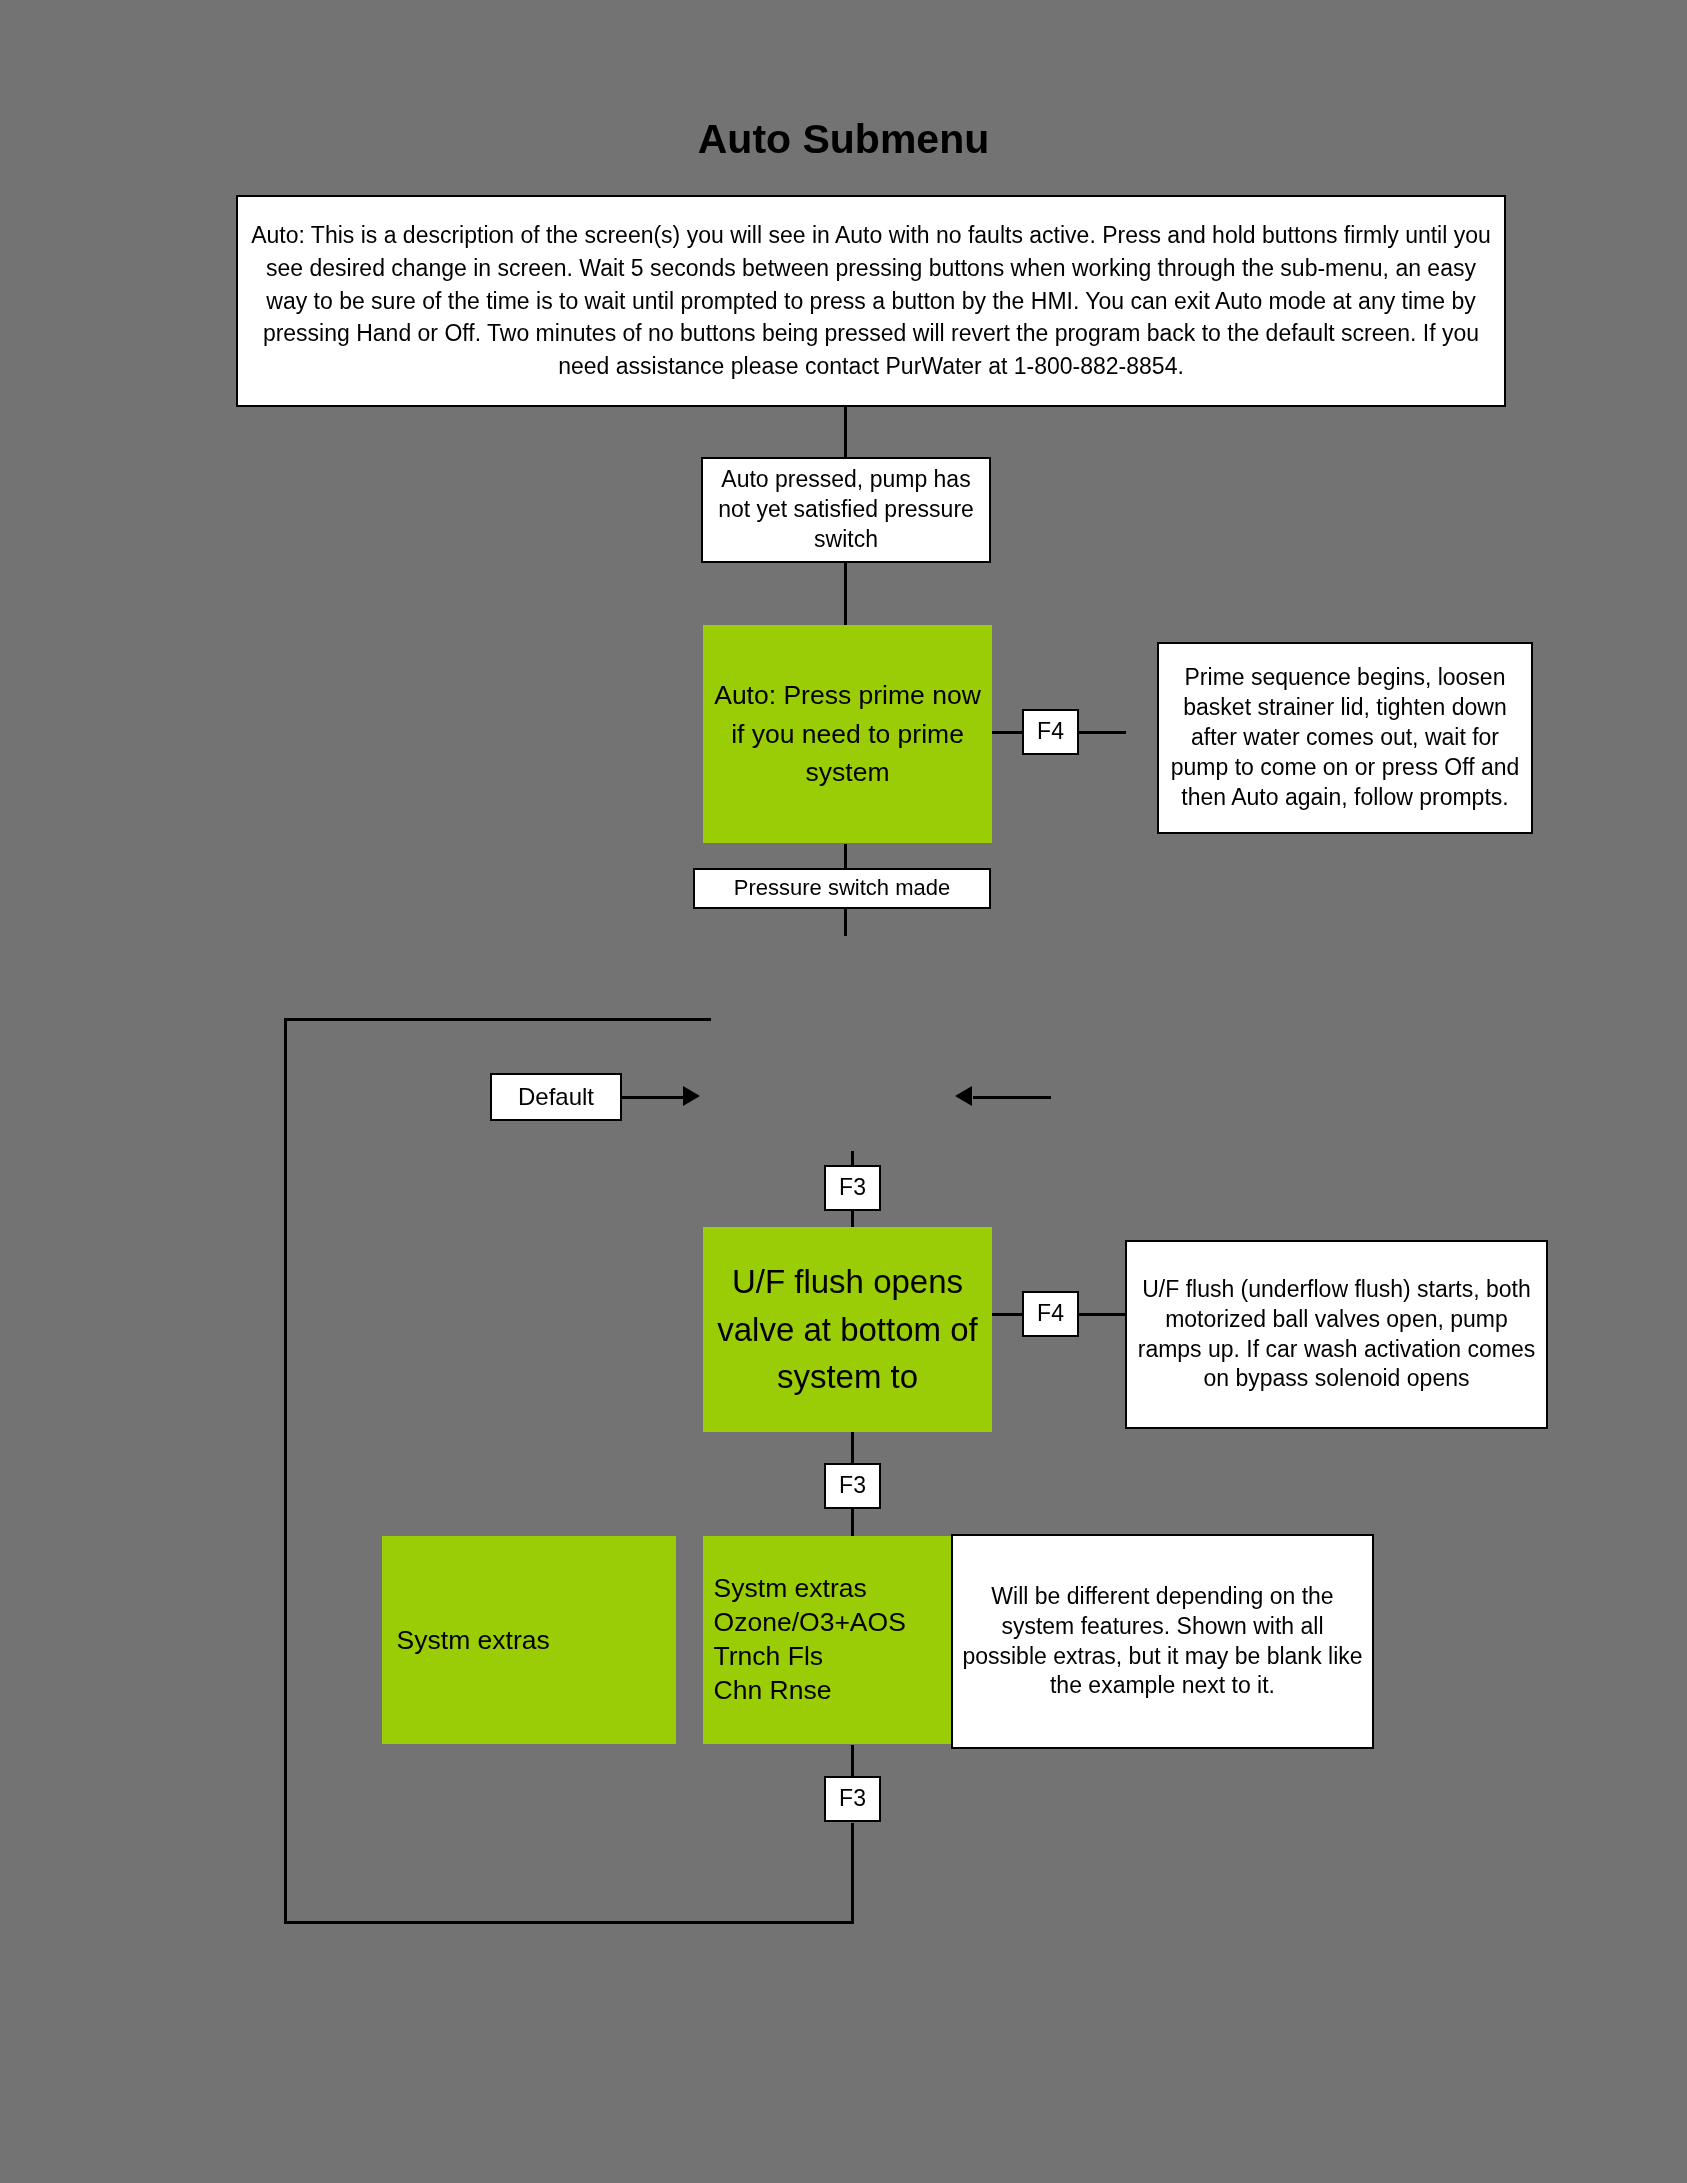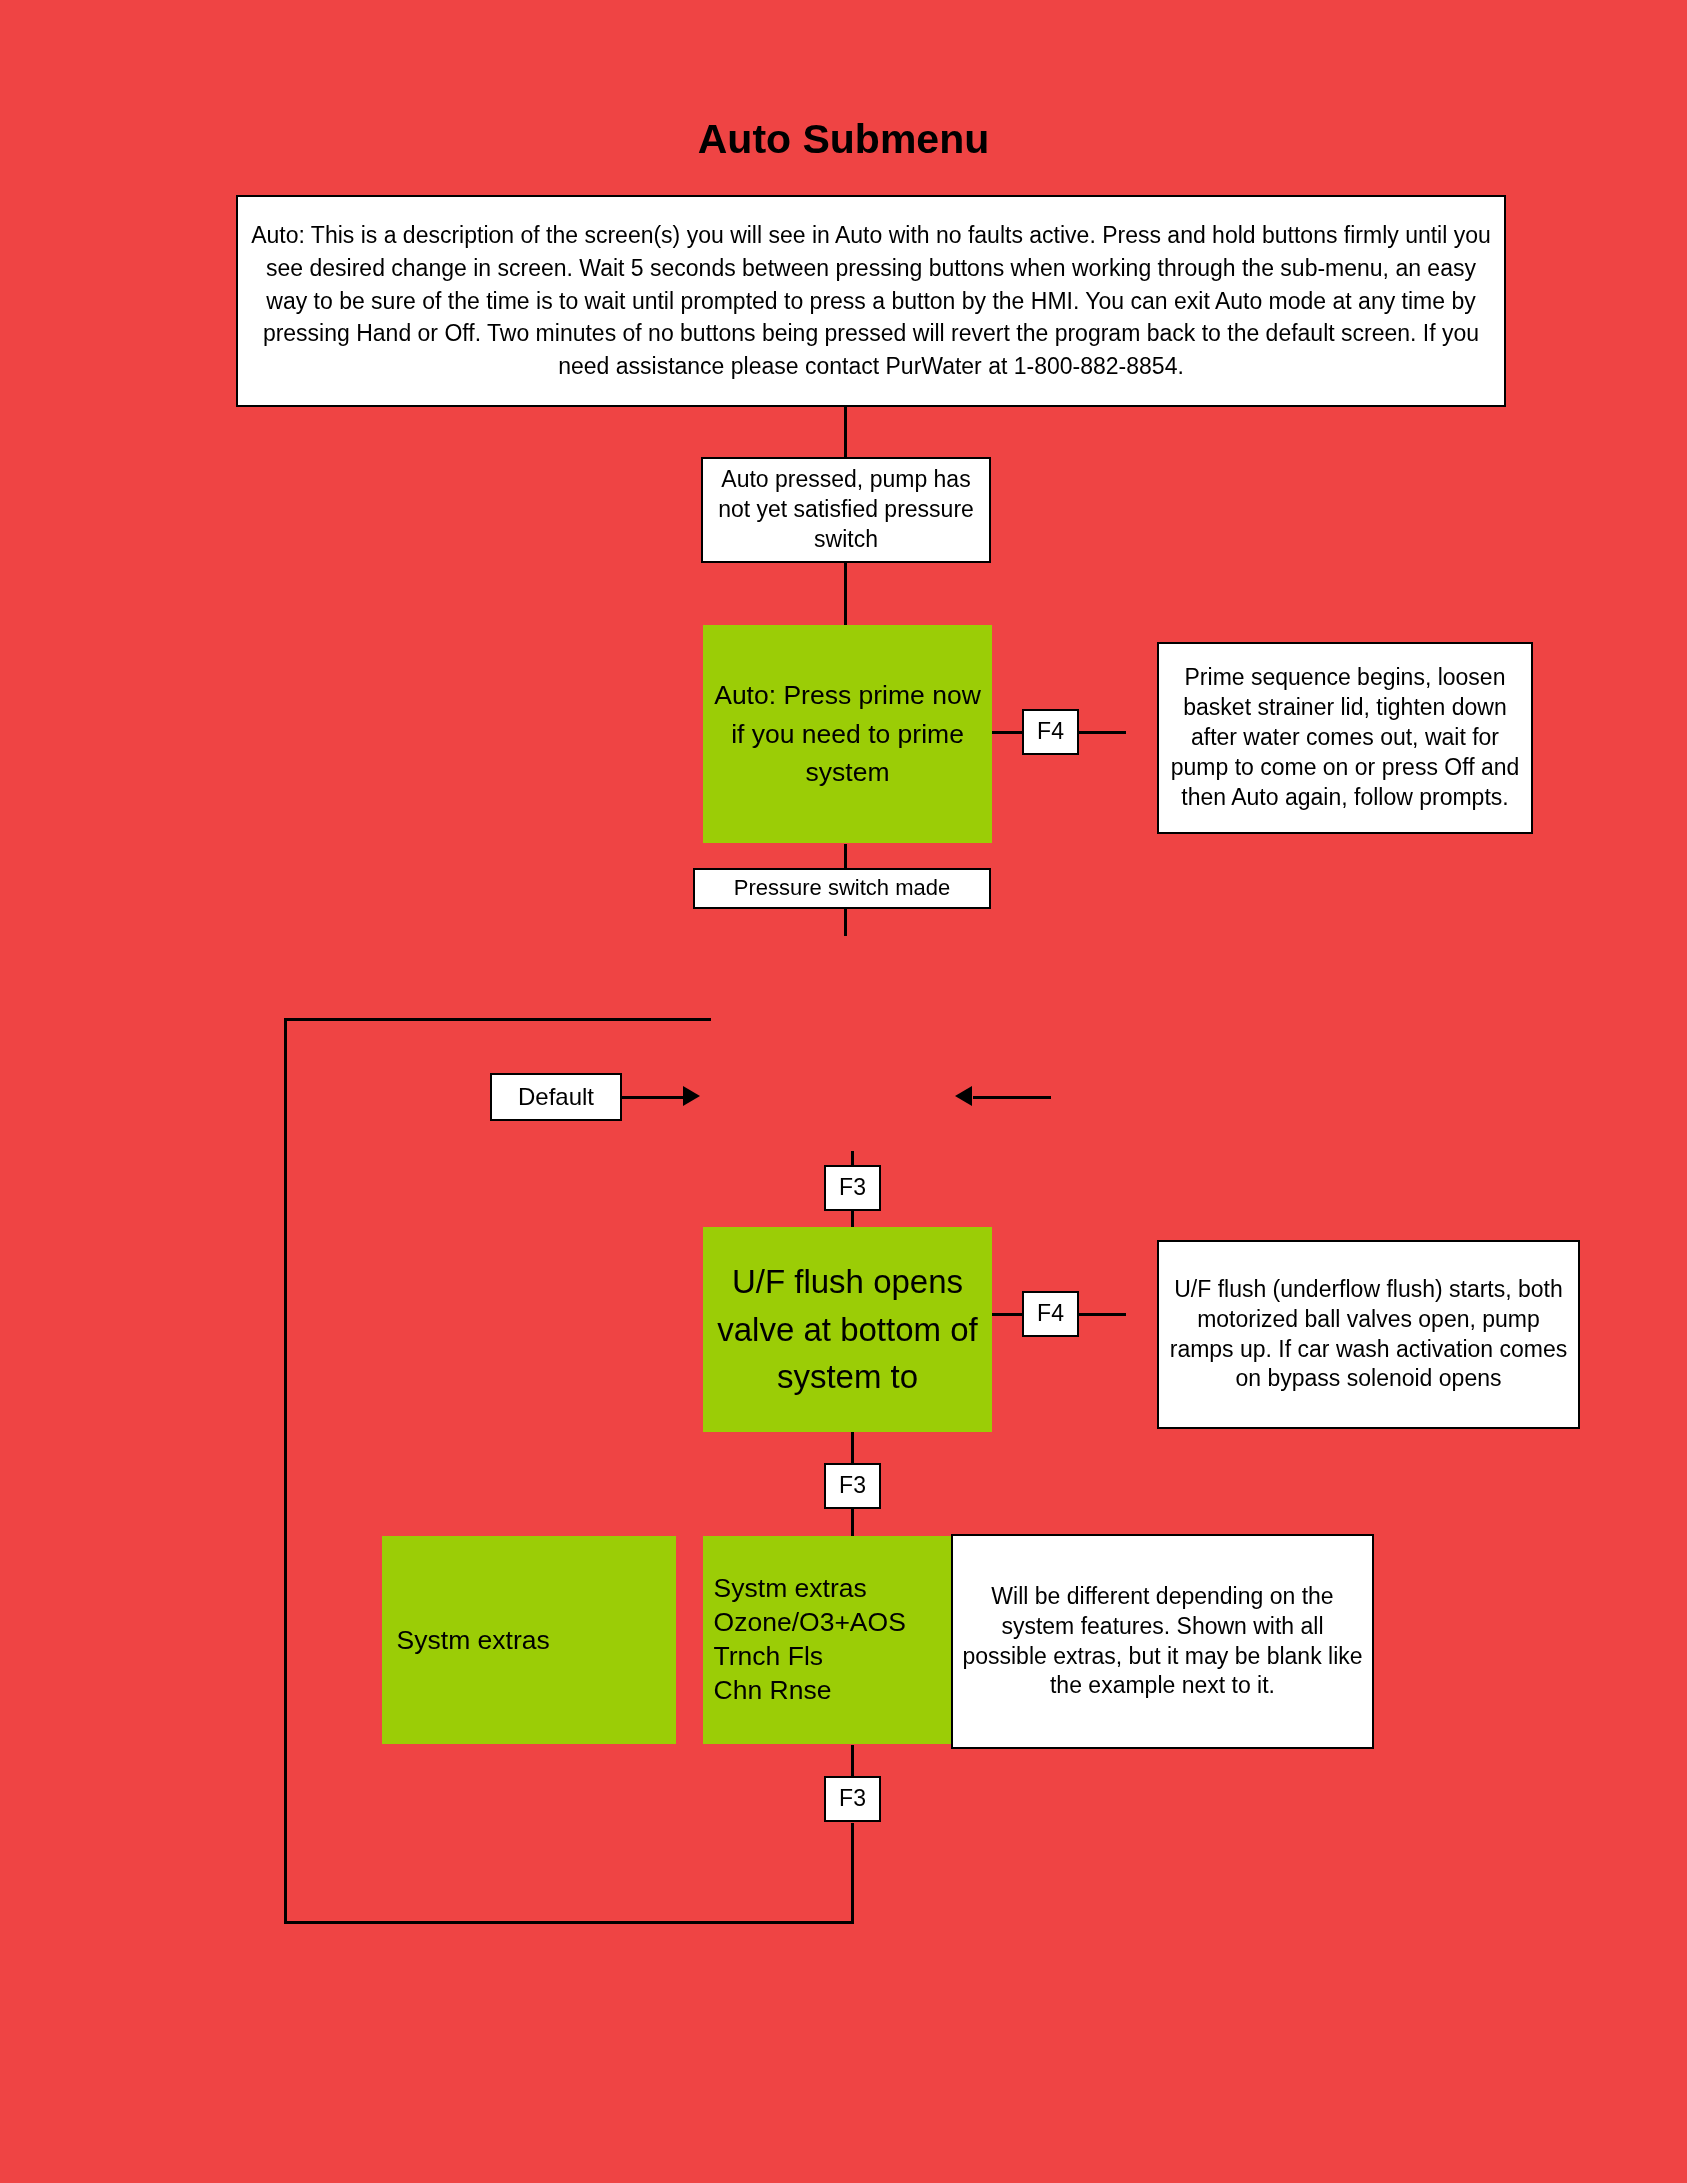--- a/index.html
+++ b/index.html
@@ -8,21 +8,21 @@
     background: #ffffff;
   }
   body {
     font-family: "Liberation Sans", sans-serif;
     color: #000000;
   }
   #page {
     position: relative;
     width: 1687px;
     height: 2183px;
-    background: #ef4444;
+    background: #737373;
     overflow: hidden;
   }
 
   
   #page-title {
     position: absolute;
     left: 0;
     top: 116px;
     width: 1687px;
     text-align: center;
@@ -147,21 +147,20 @@
     font-size: 33px;
     line-height: 1.45;
   }
 
   #uf-note {
     left: 1125px;
     top: 1240px;
     width: 423px;
     height: 189px;
     font-size: 23px;
-    margin-left: 32px;
   }
 
   #f4-uf {
     left: 1022px;
     top: 1291px;
     width: 57px;
     height: 46px;
     font-size: 23px;
   }
 

